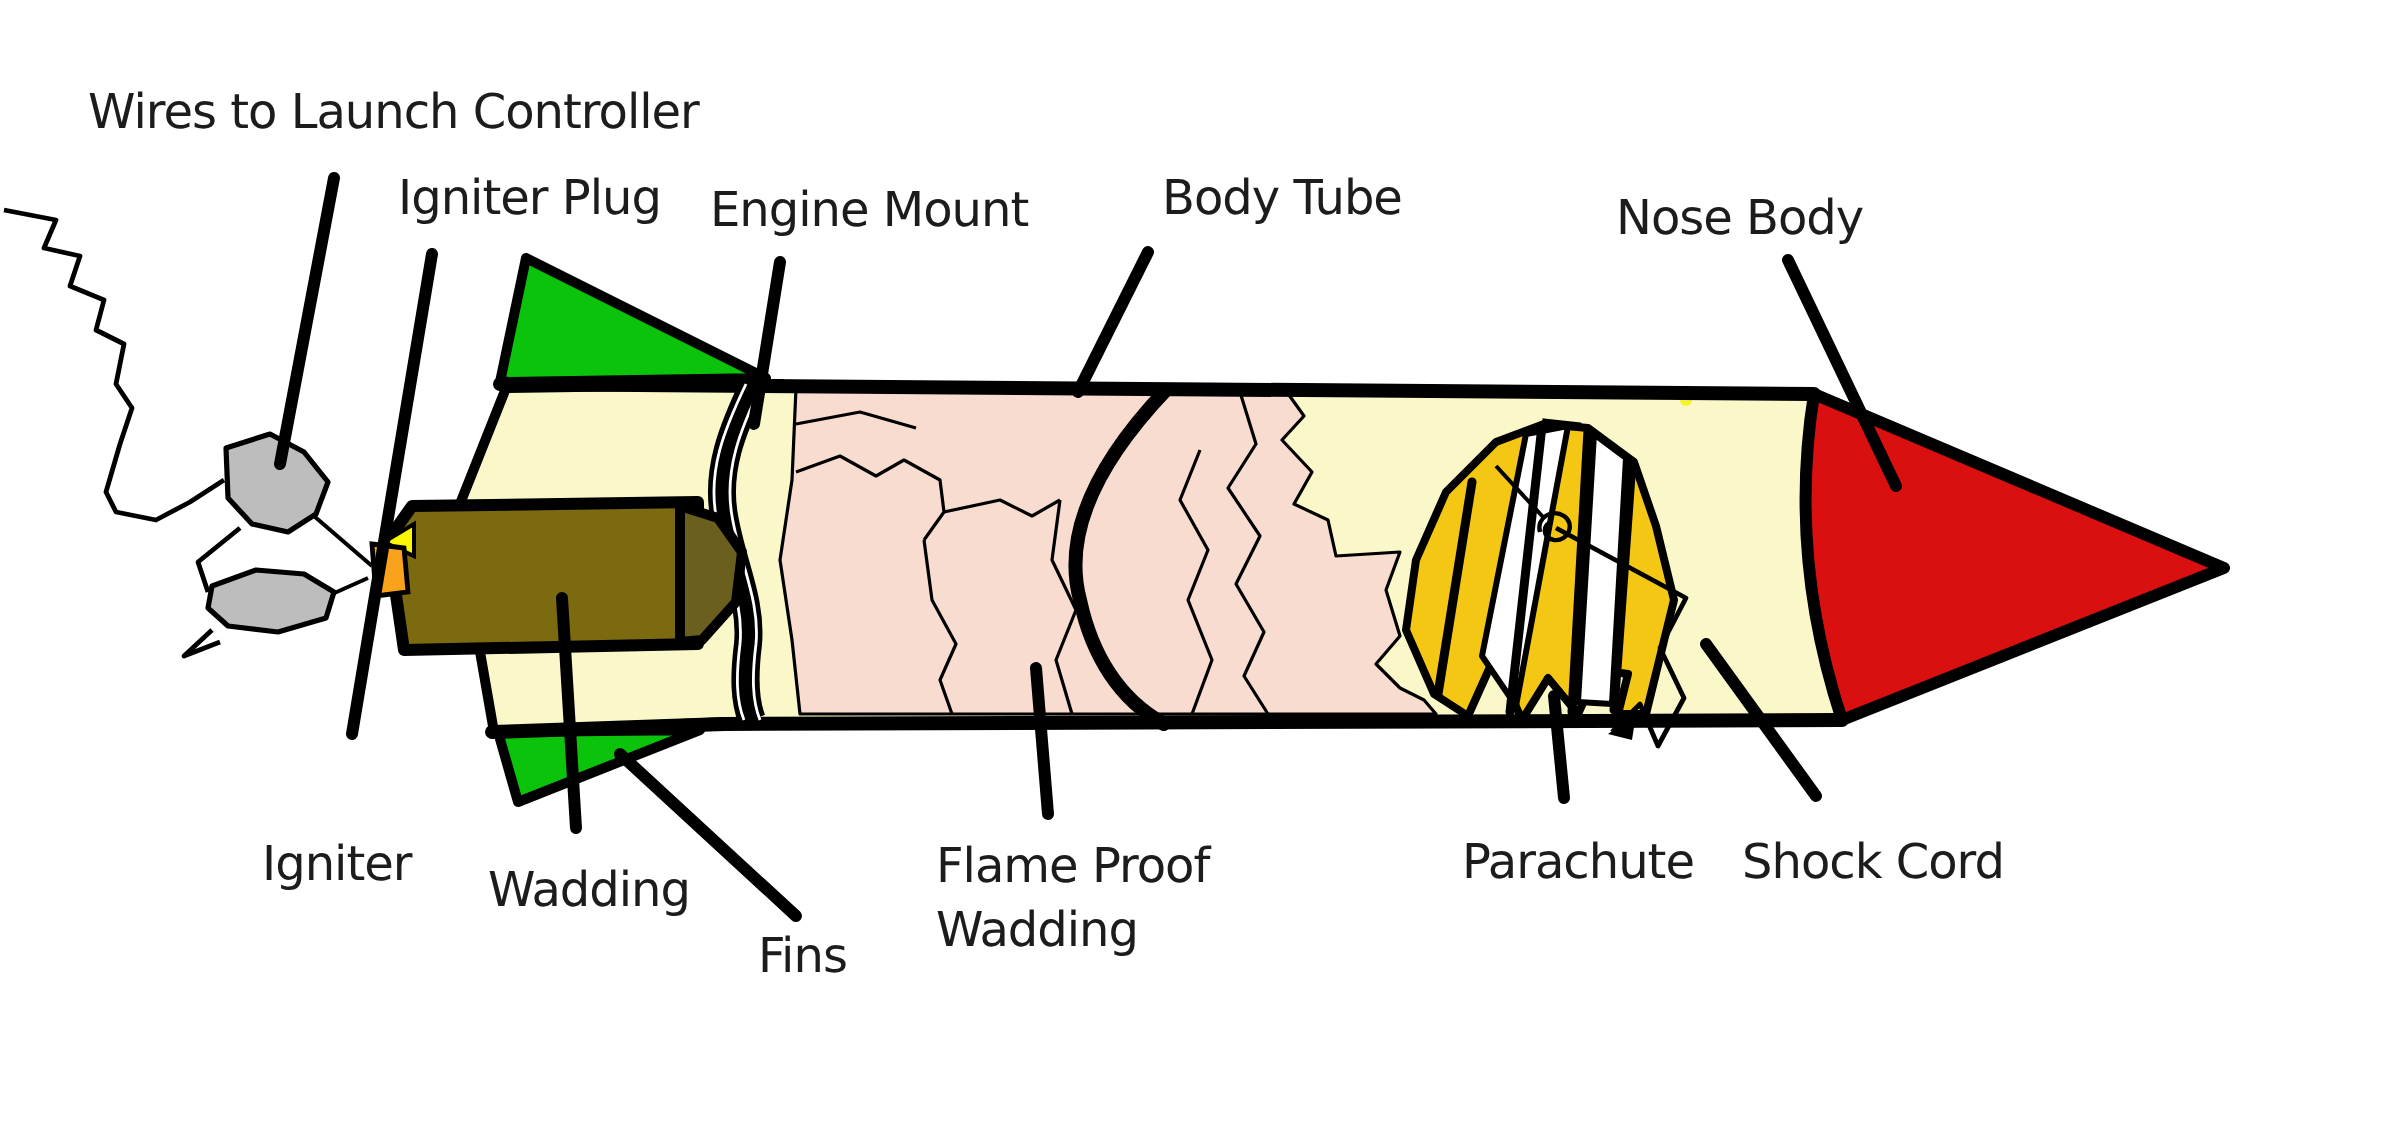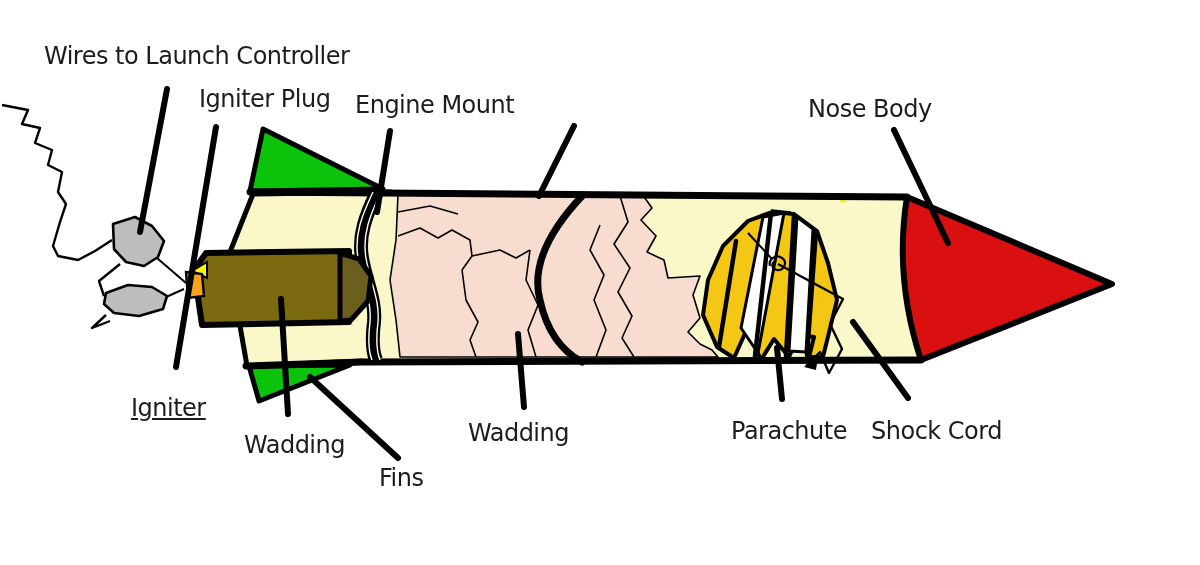--- a/index.html
+++ b/index.html
@@ -17,21 +17,21 @@
     font-size:24px;
     letter-spacing:-0.5px;
     line-height:32px;
     white-space:nowrap;
   }
   .lbl-wires      {left:44px;  top:40px;}
   .lbl-igniterplug{left:199px; top:83px;}
   .lbl-enginemount{left:355px; top:89px;}
   .lbl-bodytube   {left:581px; top:83px;}
   .lbl-nosecone   {left:808px; top:93px;}
-  .lbl-igniter    {left:131px; top:392px;text-decoration:underline;}
+  .lbl-igniter    {left:131px; top:416px;}
   .lbl-engine     {left:244px; top:429px;}
   .lbl-fins       {left:379px; top:462px;}
   .lbl-wadding    {left:468px; top:417px;}
   .lbl-parachute  {left:731px; top:415px;}
   .lbl-shockcord  {left:871px; top:415px;text-align:center;}
 </style>
 </head>
 <body>
 
 <div class="stage">
@@ -128,23 +128,25 @@
       <path d="M310,377 L398,458"></path>
       <path d="M518,334 L524,407"></path>
       <path d="M777,348 L782,399"></path>
       <path d="M853,322 L908,398"></path>
     </g>
   </svg>
 
   <div class="lbl lbl-wires">Wires to Launch Controller</div>
   <div class="lbl lbl-igniterplug">Igniter Plug</div>
   <div class="lbl lbl-enginemount">Engine Mount</div>
+  <div class="lbl lbl-bodytube">Body Tube</div>
   <div class="lbl lbl-nosecone">Nose Body</div>
   <div class="lbl lbl-igniter">Igniter</div>
   <div class="lbl lbl-engine">Wadding</div>
   <div class="lbl lbl-fins">Fins</div>
   <div class="lbl lbl-wadding">
+    <div>Flame Proof</div>
     <div>Wadding</div>
   </div>
   <div class="lbl lbl-parachute">Parachute</div>
   <div class="lbl lbl-shockcord">Shock Cord</div>
 
 </div>
 
 </body></html>

